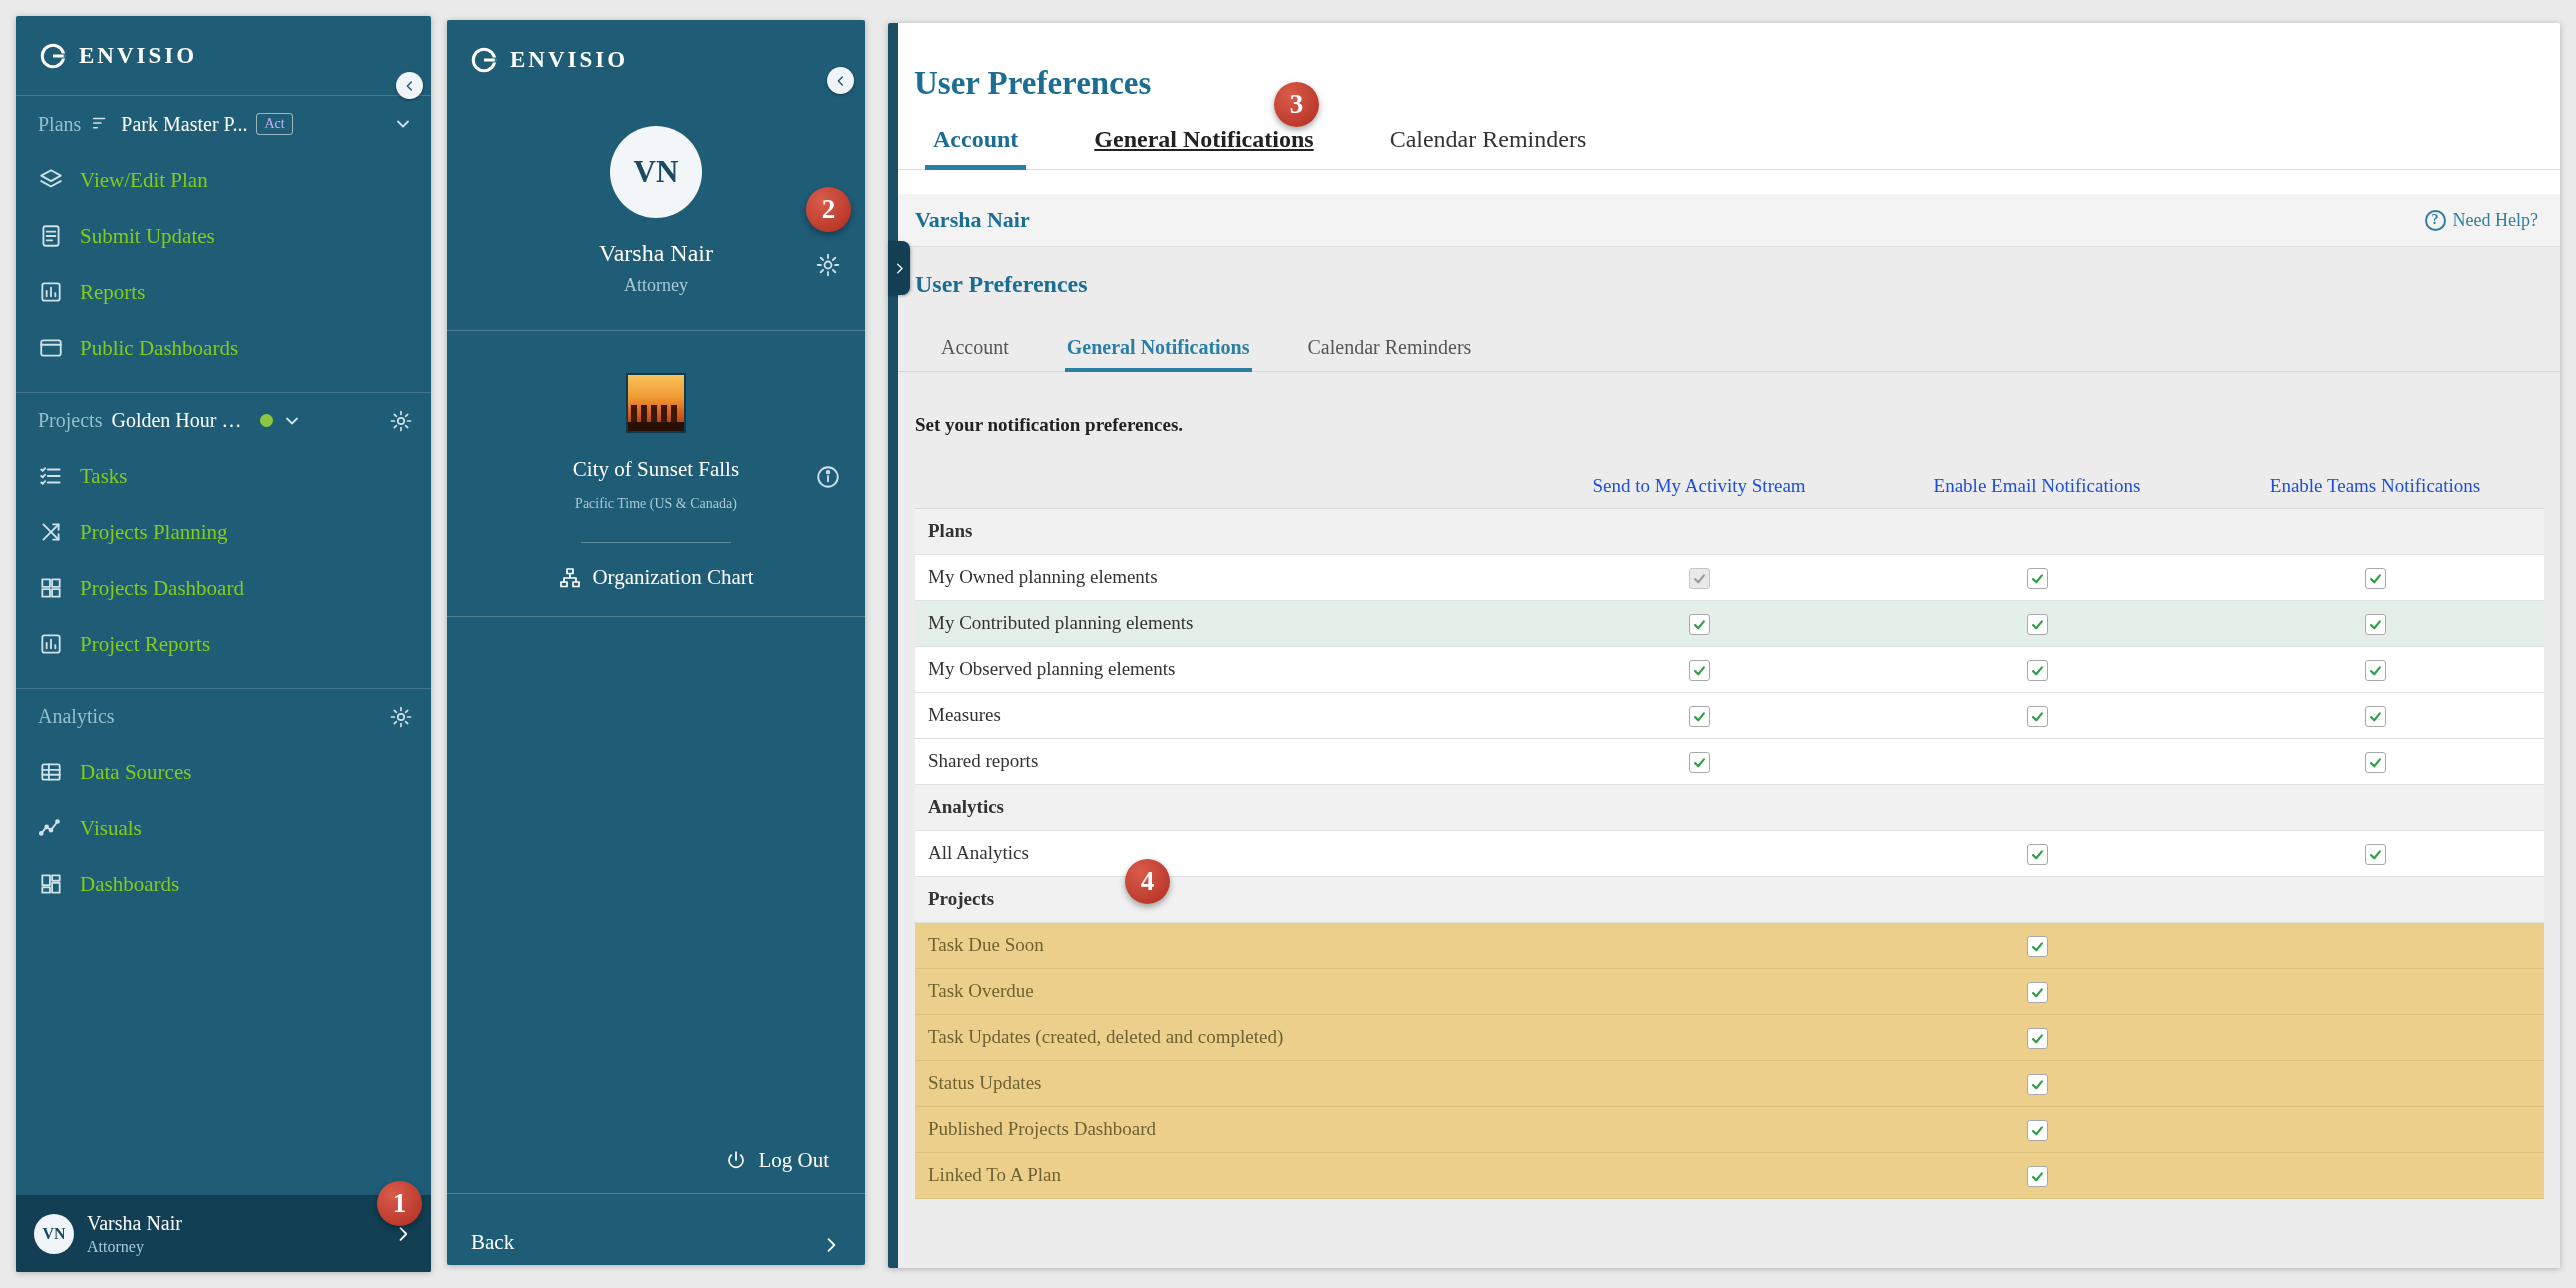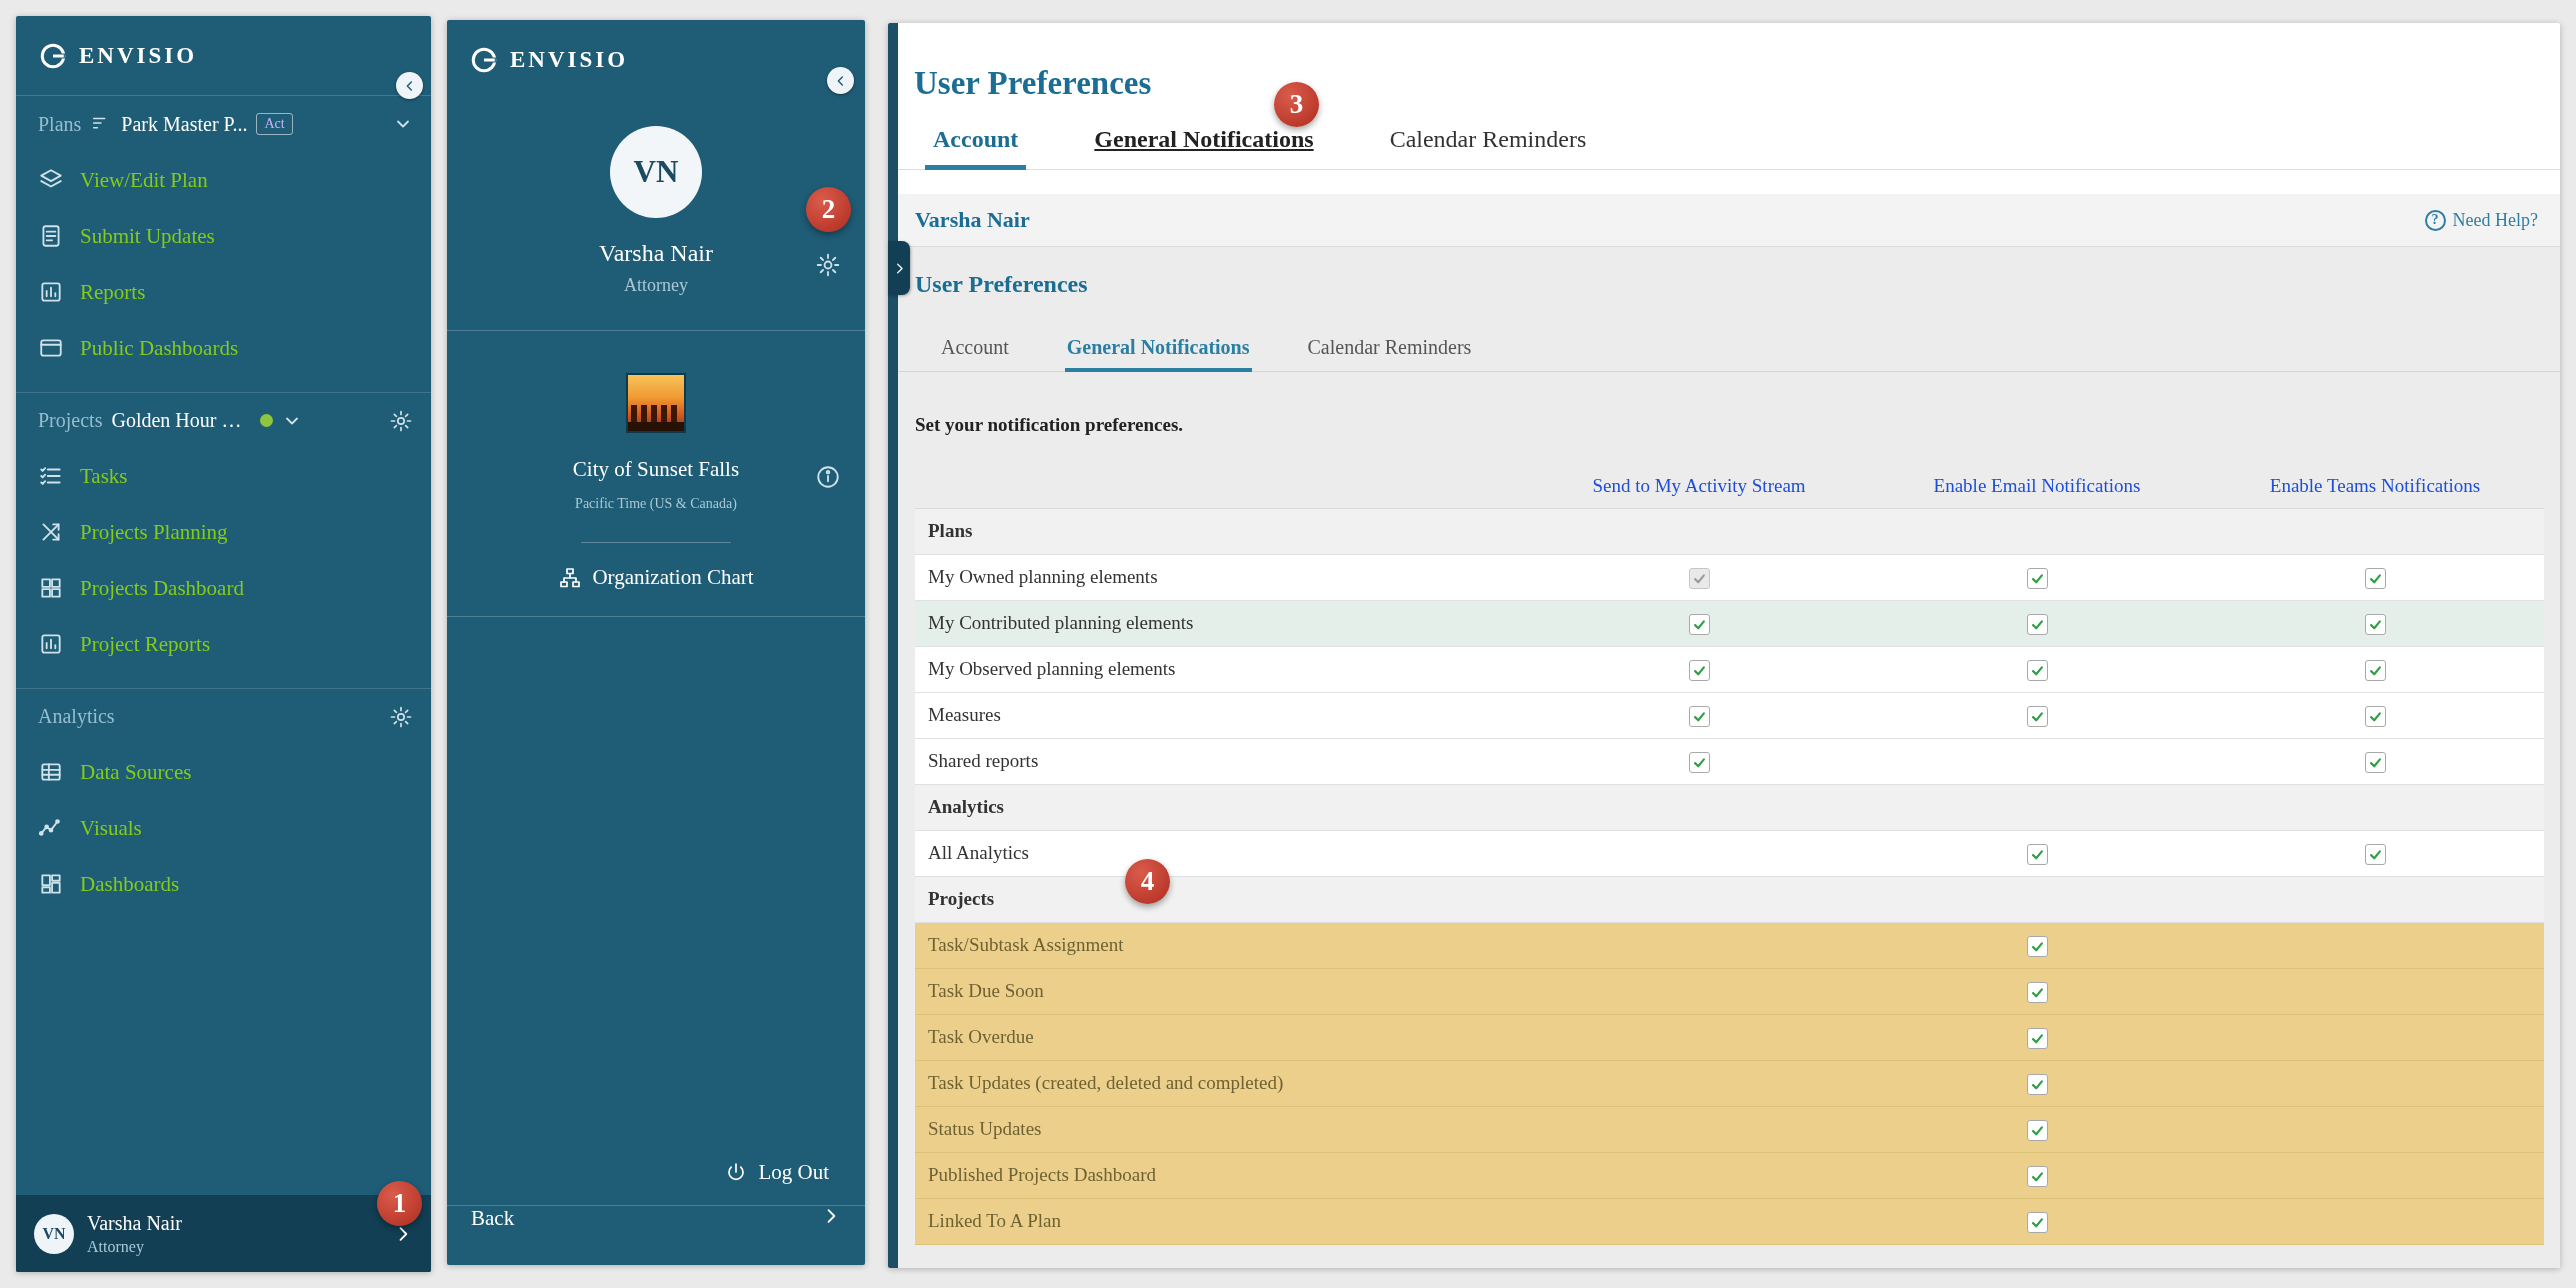--- a/index.html
+++ b/index.html
@@ -65,22 +65,22 @@
   .hr-short{width:150px;margin:30px auto 0;border-top:1px solid rgba(255,255,255,.28)}
   .thumb{width:60px;height:60px;border:2px solid #10394b;margin:42px auto 0;position:relative;
          background:linear-gradient(#f7c35a 0%,#f09a33 40%,#d85f1e 68%,#8a3312 100%)}
   .thumb::before{content:"";position:absolute;left:3px;right:3px;bottom:9px;height:17px;
          background:repeating-linear-gradient(90deg,#3a1708 0 6px,rgba(0,0,0,0) 6px 10px)}
   .thumb::after{content:"";position:absolute;left:0;right:0;bottom:0;height:9px;background:#271105}
   .org-name{margin:24px auto 0;font-size:21px;text-align:center}
   .org-tz{margin:14px auto 0;font-size:14px;color:#a9c9d6;text-align:center}
   .org-chart{margin:22px auto 0;display:flex;align-items:center;gap:10px;font-size:21px}
   .logout{margin:auto 36px 20px auto;display:flex;align-items:center;gap:10px;font-size:21px}
-  .back-row{border-top:1px solid rgba(255,255,255,.22);height:60px;display:flex;align-items:flex-start;
-            padding:0 24px;font-size:21px}
+  .back-row{border-top:1px solid rgba(255,255,255,.22);height:72px;display:flex;align-items:flex-end;
+            padding:10px 24px;font-size:21px}
   .back-row svg{margin-left:auto}
 
   
   .edge{position:absolute;left:0;top:0;width:10px;height:100%;background:#1c4e66;border-radius:2px 0 0 2px}
   .expand-handle{position:absolute;left:0;top:218px;width:22px;height:54px;background:#123f54;
                  border-radius:0 8px 8px 0;display:flex;align-items:center;justify-content:center;
                  color:#fff;box-shadow:1px 1px 3px rgba(0,0,0,.3);z-index:5}
   .main-top{padding:42px 0 0 26px}
   .main-title{color:#1b6d93;font-size:33px;font-weight:600}
   .tabs-top{display:flex;gap:72px;padding-left:43px;margin-top:12px;border-bottom:1px solid #dcdcdc}
@@ -498,30 +498,20 @@
               <td class="cell-check"><span class="checkbox">
                   <svg viewBox="0 0 24 24">
                     <polyline points="5 13 10 18 19 7"></polyline>
                   </svg>
                 </span></td>
             </tr>
             <tr class="row-group">
               <td class="cell-label" colspan="4">Projects</td>
             </tr>
             <tr class="row-item hl-yellow">
-              <td class="cell-label">Task/Subtask Assignment</td>
-              <td class="cell-check"></td>
-              <td class="cell-check"><span class="checkbox">
-                  <svg viewBox="0 0 24 24">
-                    <polyline points="5 13 10 18 19 7"></polyline>
-                  </svg>
-                </span></td>
-              <td class="cell-check"></td>
-            </tr>
-            <tr class="row-item hl-yellow">
               <td class="cell-label">Task Due Soon</td>
               <td class="cell-check"></td>
               <td class="cell-check"><span class="checkbox">
                   <svg viewBox="0 0 24 24">
                     <polyline points="5 13 10 18 19 7"></polyline>
                   </svg>
                 </span></td>
               <td class="cell-check"></td>
             </tr>
             <tr class="row-item hl-yellow">

